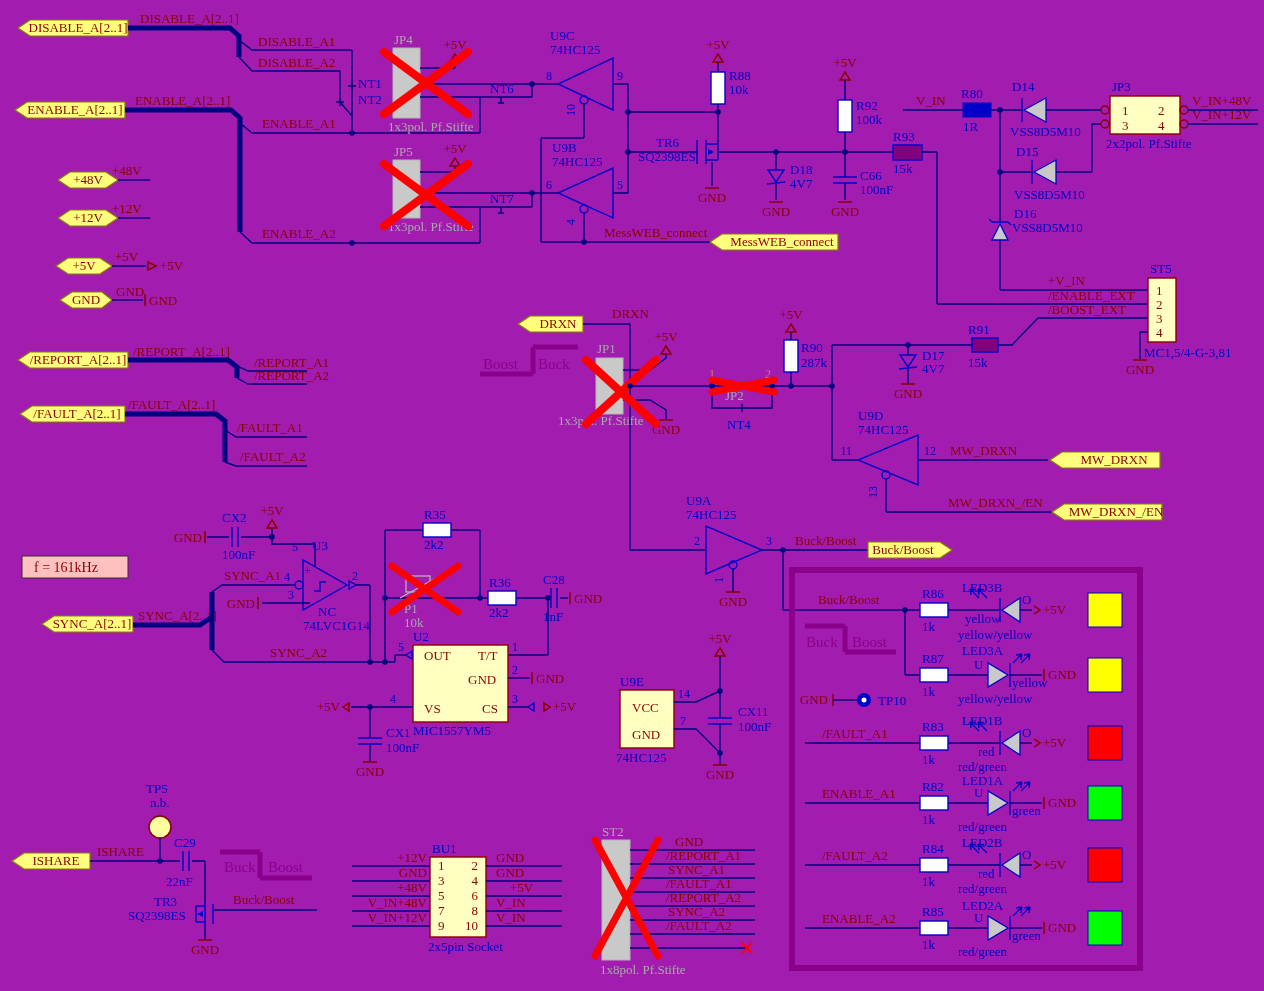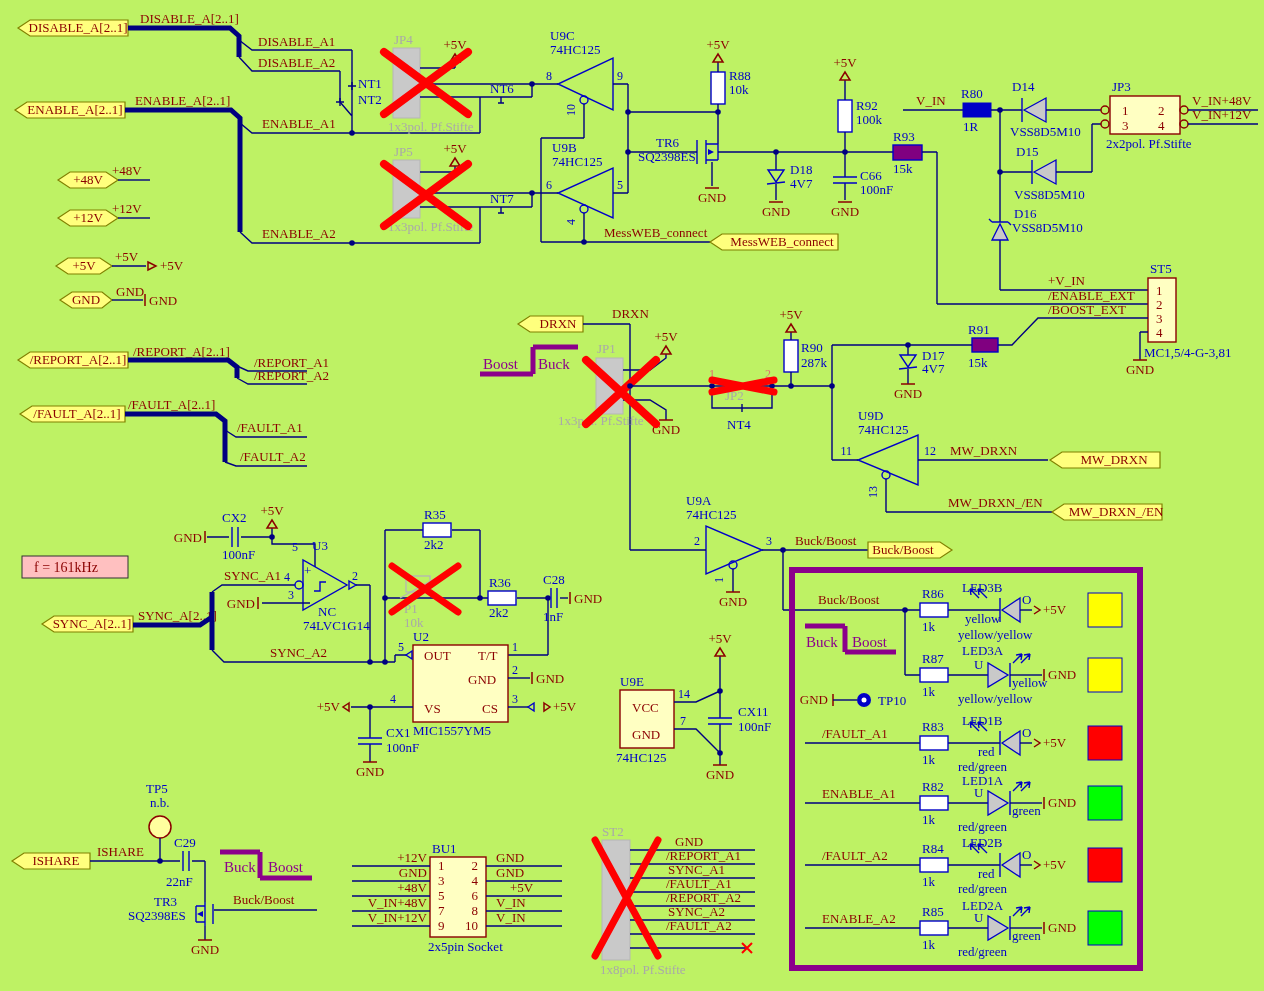--- a/index.html
+++ b/index.html
@@ -1,16 +1,16 @@
 <!DOCTYPE html>
 <html><head>
 <meta charset="utf-8">
 <style>
   html,body{margin:0;padding:0;background:#fff;}
-  #sheet{position:relative;width:1264px;height:991px;background:#bef264;overflow:hidden;text-decoration:underline;}
+  #sheet{position:relative;width:1264px;height:991px;background:#a21caf;overflow:hidden;text-decoration:underline;}
   svg{display:block;}
   text{font-family:"Liberation Serif","DejaVu Serif",serif;}
   .w{stroke:#000080;stroke-width:1.4;fill:none}
   .bus{stroke:#000080;stroke-width:5;fill:none}
   .sy{stroke:#0000C8;stroke-width:1.4;fill:none}
   .syg{stroke:#0000C8;stroke-width:1.3;fill:#C9C9C9}
   .mr{stroke:#8B0000;stroke-width:1.5;fill:none}
   .rx{stroke:#FF0000;stroke-width:8;stroke-linecap:round;fill:none}
   .rx2{stroke:#FF0000;stroke-width:7;stroke-linecap:round;fill:none}
   .pb{stroke:#8B008B;stroke-width:5;fill:none}

